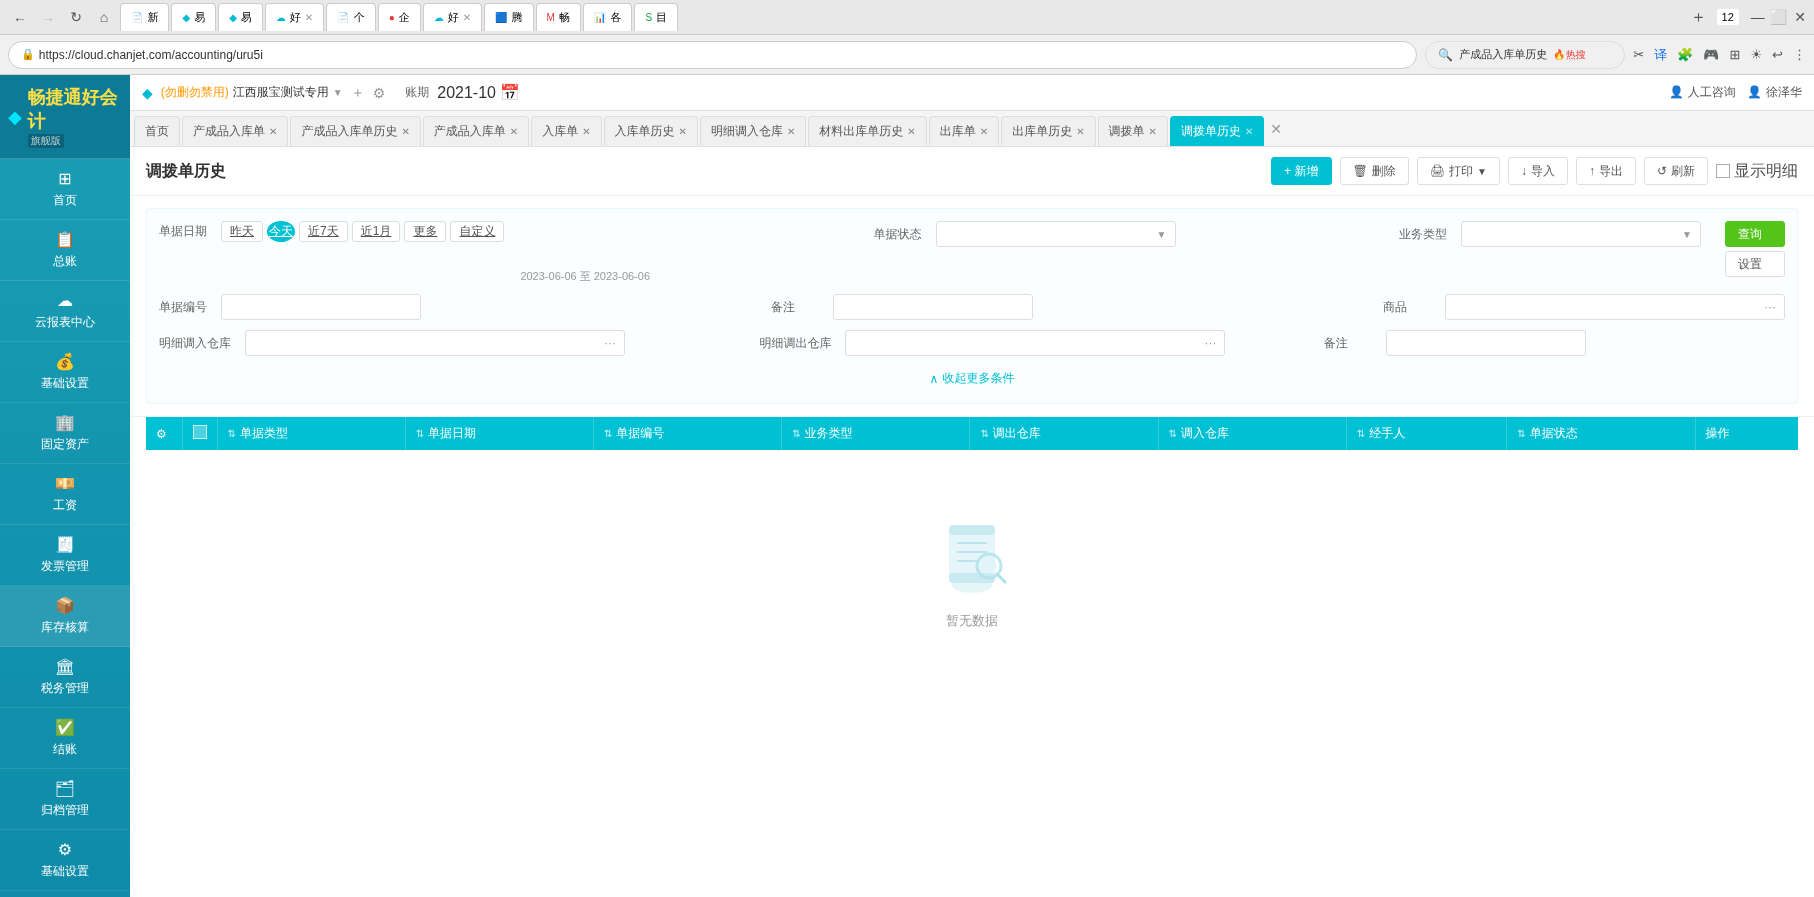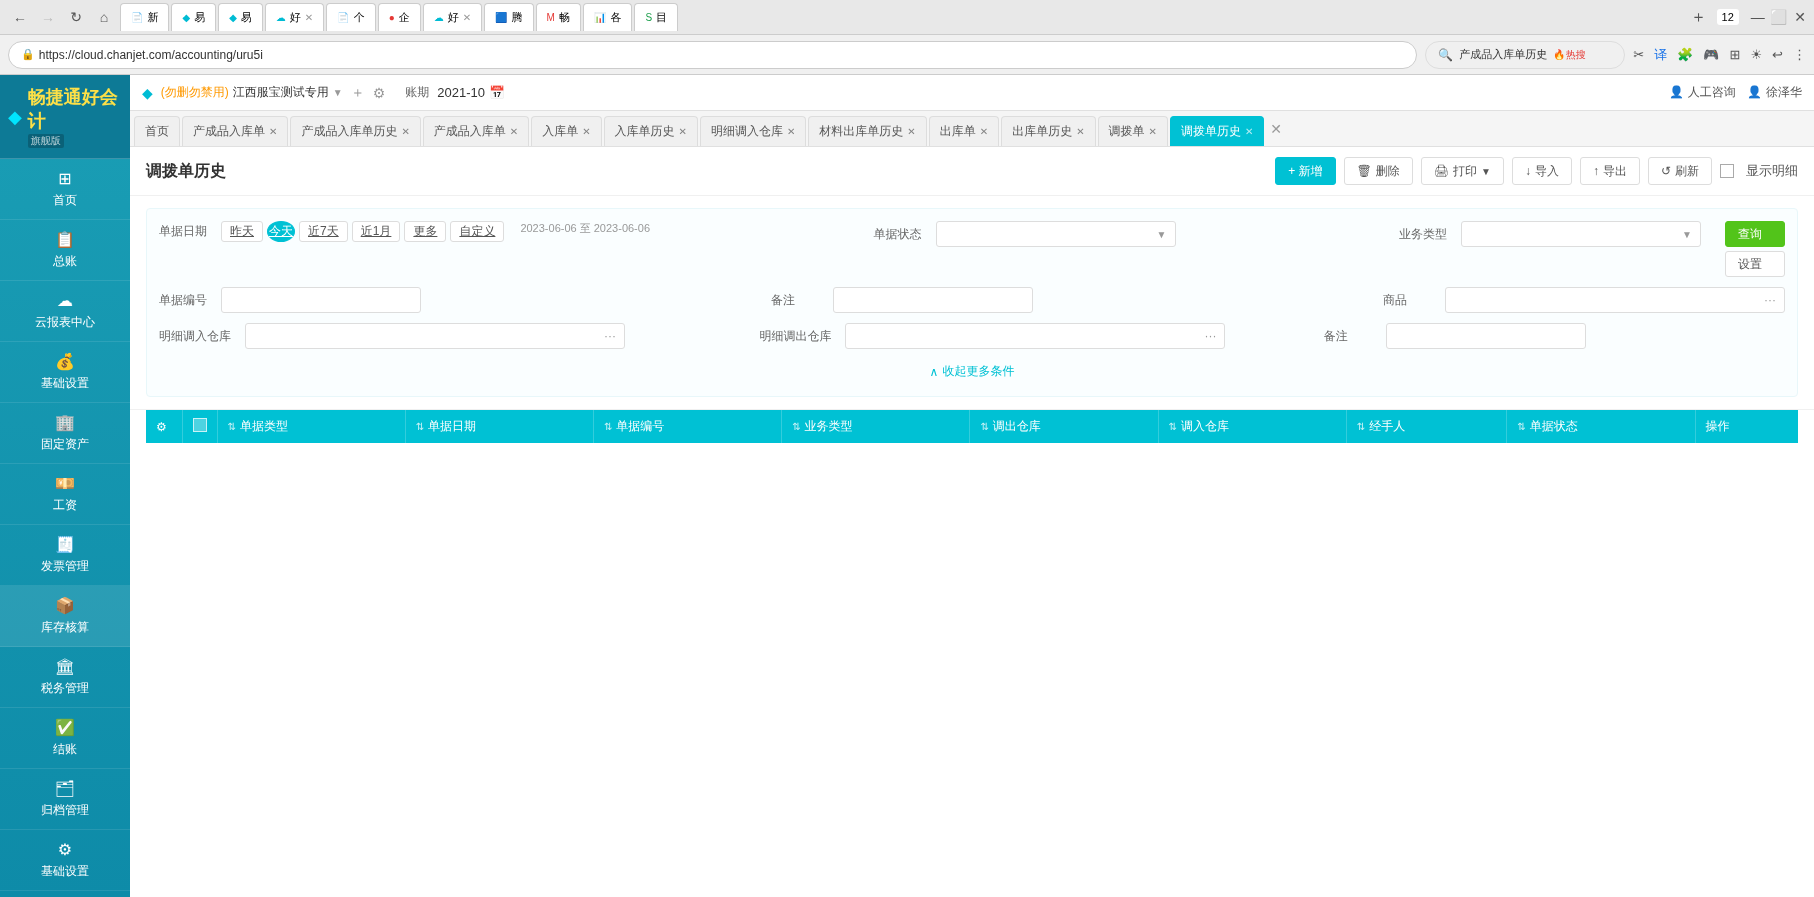--- a/index.html
+++ b/index.html
@@ -23,41 +23,41 @@
     .sidebar-item { display: flex; flex-direction: column; align-items: center; padding: 10px 6px; cursor: pointer; border-bottom: 1px solid rgba(255,255,255,0.1); gap: 4px; }
     .sidebar-item .icon { font-size: 16px; }
     .sidebar-item .label { font-size: 12px; color: #fff; }
 
     
     .main { flex: 1; display: flex; flex-direction: column; overflow: hidden; background: #fff; }
 
     
     .topbar { height: 36px; background: #fff; border-bottom: 1px solid #e0e0e0; display: flex; align-items: center; padding: 0 12px; gap: 8px; }
     .period-label { font-size: 12px; color: #666; margin-left: 12px; }
-    .period-value { font-size: 13px; color: #333; display: flex; align-items: center; gap: 4px; }
+    .period-value { font-size: 16px; color: #333; display: flex; align-items: center; gap: 4px; }
     .topbar-right { margin-left: auto; display: flex; align-items: center; gap: 12px; font-size: 12px; color: #555; }
 
     
     .tab-bar { height: 36px; background: #f5f5f5; border-bottom: 1px solid #e0e0e0; display: flex; align-items: flex-end; overflow-x: auto; overflow-y: hidden; padding: 0 4px; }
     .tab-bar::-webkit-scrollbar { height: 3px; }
     .tab-item { display: flex; align-items: center; padding: 0 10px; height: 30px; border: 1px solid #ddd; border-bottom: none; background: #f0f0f0; color: #555; font-size: 12px; cursor: pointer; white-space: nowrap; margin-right: 2px; border-radius: 4px 4px 0 0; gap: 4px; flex-shrink: 0; }
     .tab-item.active { background: #00c1d4; color: #fff; border-color: #00c1d4; }
     .tab-item .tab-close { font-size: 10px; color: inherit; opacity: 0.7; }
 
     
     .content { flex: 1; overflow: auto; padding: 0; background: #fff; }
 
     
     .page-header { padding: 10px 16px; display: flex; align-items: center; justify-content: space-between; border-bottom: 1px solid #f0f0f0; }
     .page-title { font-size: 16px; font-weight: bold; color: #333; }
     .toolbar { display: flex; align-items: center; gap: 8px; }
     .btn { height: 28px; padding: 0 12px; border: 1px solid #ddd; border-radius: 3px; background: #fff; color: #555; font-size: 12px; cursor: pointer; display: flex; align-items: center; gap: 4px; white-space: nowrap; }
     .btn-primary { background: #00c1d4; color: #fff; border-color: #00c1d4; }
     .checkbox-display { width: 14px; height: 14px; border: 1px solid #aaa; display: inline-block; }
-    .display-switch { display: flex; align-items: center; gap: 12px; font-size: 13px; color: #555; }
+    .display-switch { display: flex; align-items: center; gap: 4px; font-size: 16px; color: #555; }
 
     
     .filter-area { padding: 12px 16px; background: #fff; border-bottom: 1px solid #f0f0f0; }
     .filter-row { display: flex; align-items: flex-start; gap: 16px; margin-bottom: 10px; }
     .filter-item { display: flex; align-items: center; gap: 6px; }
     .filter-label { font-size: 12px; color: #666; white-space: nowrap; min-width: 56px; }
     .date-options { display: flex; gap: 4px; align-items: center; flex-wrap: wrap; }
     .date-btn { height: 21px; padding: 0 8px; border: 1px solid #ddd; border-radius: 3px; background: #fff; color: #555; font-size: 12px; cursor: pointer; text-decoration: underline; }
     .date-btn.active { background: #00c1d4; color: #fff; border-color: #00c1d4; border-radius: 50%; width: 28px; padding: 0; display: flex; align-items: center; justify-content: center; }
     .collapse-btn { display: flex; align-items: center; justify-content: center; gap: 4px; font-size: 12px; color: #00c1d4; cursor: pointer; padding: 4px 0; }
@@ -356,21 +356,21 @@
               <span class="filter-label">单据日期</span>
               <div class="date-options">
                 <button class="date-btn">昨天</button>
                 <button class="date-btn active">今天</button>
                 <button class="date-btn">近7天</button>
                 <button class="date-btn">近1月</button>
                 <button class="date-btn">更多</button>
                 <button class="date-btn">自定义</button>
               </div>
             </div>
-            <div style="display:flex;align-items:center;gap:4px;">
+            <div style="display:flex;align-items:center;gap:4px;margin-top:48px;">
               <span style="font-size:11px;color:#999;">2023-06-06 至 2023-06-06</span>
             </div>
             <div style="flex:1;"></div>
             <div class="filter-item">
               <span class="filter-label">单据状态</span>
               <div class="filter-dropdown-box">
                 <span></span>
                 <span style="color:#999;font-size:10px;">▼</span>
               </div>
             </div>
@@ -498,16 +498,36 @@
               </th>
               <th>
                 <span>操作</span>
               </th>
             </tr>
           </thead>
           <tbody>
           </tbody>
         </table>
 
+        <div class="empty-state">
+          <div class="scroll-doc">
+            <svg width="90" height="90" viewBox="0 0 90 90" class="scroll-doc-svg">
+
+              <ellipse cx="45" cy="75" rx="20" ry="8" fill="#b8e8f0" opacity="0.6"></ellipse>
+              <rect x="22" y="15" width="46" height="58" rx="4" fill="#d4f0f7"></rect>
+              <rect x="22" y="15" width="46" height="10" rx="4" fill="#a8dde8"></rect>
+              <rect x="22" y="63" width="46" height="10" rx="4" fill="#a8dde8"></rect>
+
+              <line x1="30" y1="33" x2="60" y2="33" stroke="#8ed4e2" stroke-width="2"></line>
+              <line x1="30" y1="42" x2="60" y2="42" stroke="#8ed4e2" stroke-width="2"></line>
+              <line x1="30" y1="51" x2="50" y2="51" stroke="#8ed4e2" stroke-width="2"></line>
+
+              <circle cx="62" cy="56" r="12" fill="none" stroke="#7bcede" stroke-width="3" opacity="0.8"></circle>
+              <circle cx="62" cy="56" r="8" fill="#c5eaf5" opacity="0.5"></circle>
+              <line x1="70" y1="64" x2="78" y2="72" stroke="#7bcede" stroke-width="3" stroke-linecap="round"></line>
+            </svg>
+          </div>
+          <span class="empty-text">暂无数据</span>
+        </div>
       </div>
     </div>
   </div>
 </div>
 
 </body></html>

